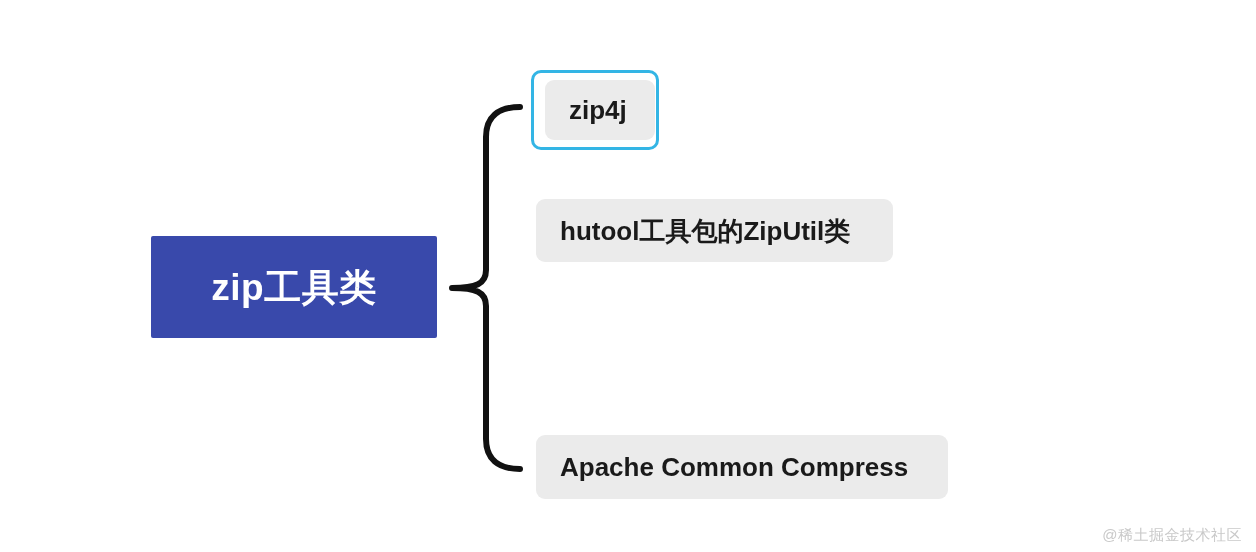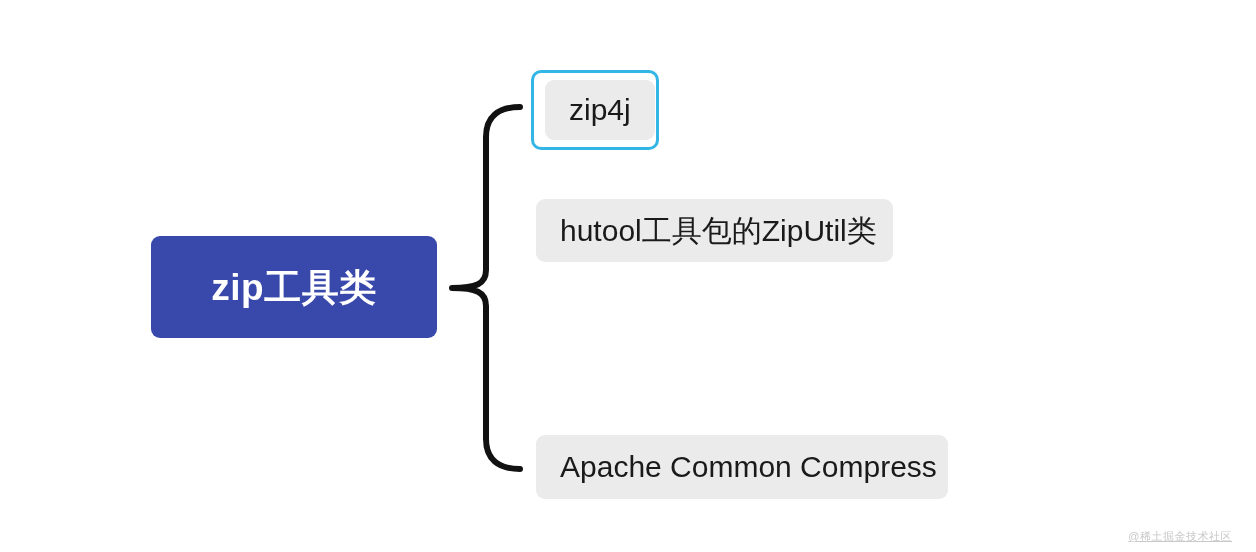--- a/index.html
+++ b/index.html
@@ -22,21 +22,21 @@
   }
 
   
   .root-node {
     position: absolute;
     left: 151px;
     top: 236px;
     width: 286px;
     height: 102px;
     background: #3949ab;
-    border-radius: 9px;
+    border-radius: 2px;
     display: flex;
     align-items: center;
     justify-content: center;
     box-sizing: border-box;
   }
   .root-node-label {
     color: #ffffff;
     font-size: 37px;
     font-weight: 700;
     letter-spacing: 0.5px;
@@ -59,22 +59,22 @@
     position: absolute;
     background: #ebebeb;
     border-radius: 9px;
     display: flex;
     align-items: center;
     box-sizing: border-box;
     padding: 0 24px;
   }
   .child-node-label {
     color: #1a1a1a;
-    font-size: 30px;
-    font-weight: 400;
+    font-size: 26px;
+    font-weight: 700;
     line-height: 1;
     white-space: nowrap;
   }
 
   .child-node.n1 { left: 545px; top: 80px;  width: 110px; height: 60px; }
   .child-node.n2 { left: 536px; top: 199px; width: 357px; height: 63px; align-items: center; }
   .child-node.n3 { left: 536px; top: 317px; width: 284px; height: 60px; }
   .child-node.n4 { left: 536px; top: 435px; width: 412px; height: 64px; }
 
   
@@ -85,28 +85,27 @@
     width: 128px;
     height: 80px;
     border: 3px solid #33b5e5;
     border-radius: 10px;
     box-sizing: border-box;
   }
 
   
   .watermark {
     position: absolute;
-    right: 24px;
+    right: 14px;
     bottom: 10px;
     color: #c9c9c9;
-    font-size: 11px;
+    font-size: 15px;
     line-height: 1;
     letter-spacing: 0.5px;
     white-space: nowrap;
-    text-decoration: underline;
   }
 </style>
 </head>
 <body>
 
 <div id="mindmap-canvas">
 
   <div class="root-node">
     <span class="root-node-label">zip工具类</span>
   </div>

